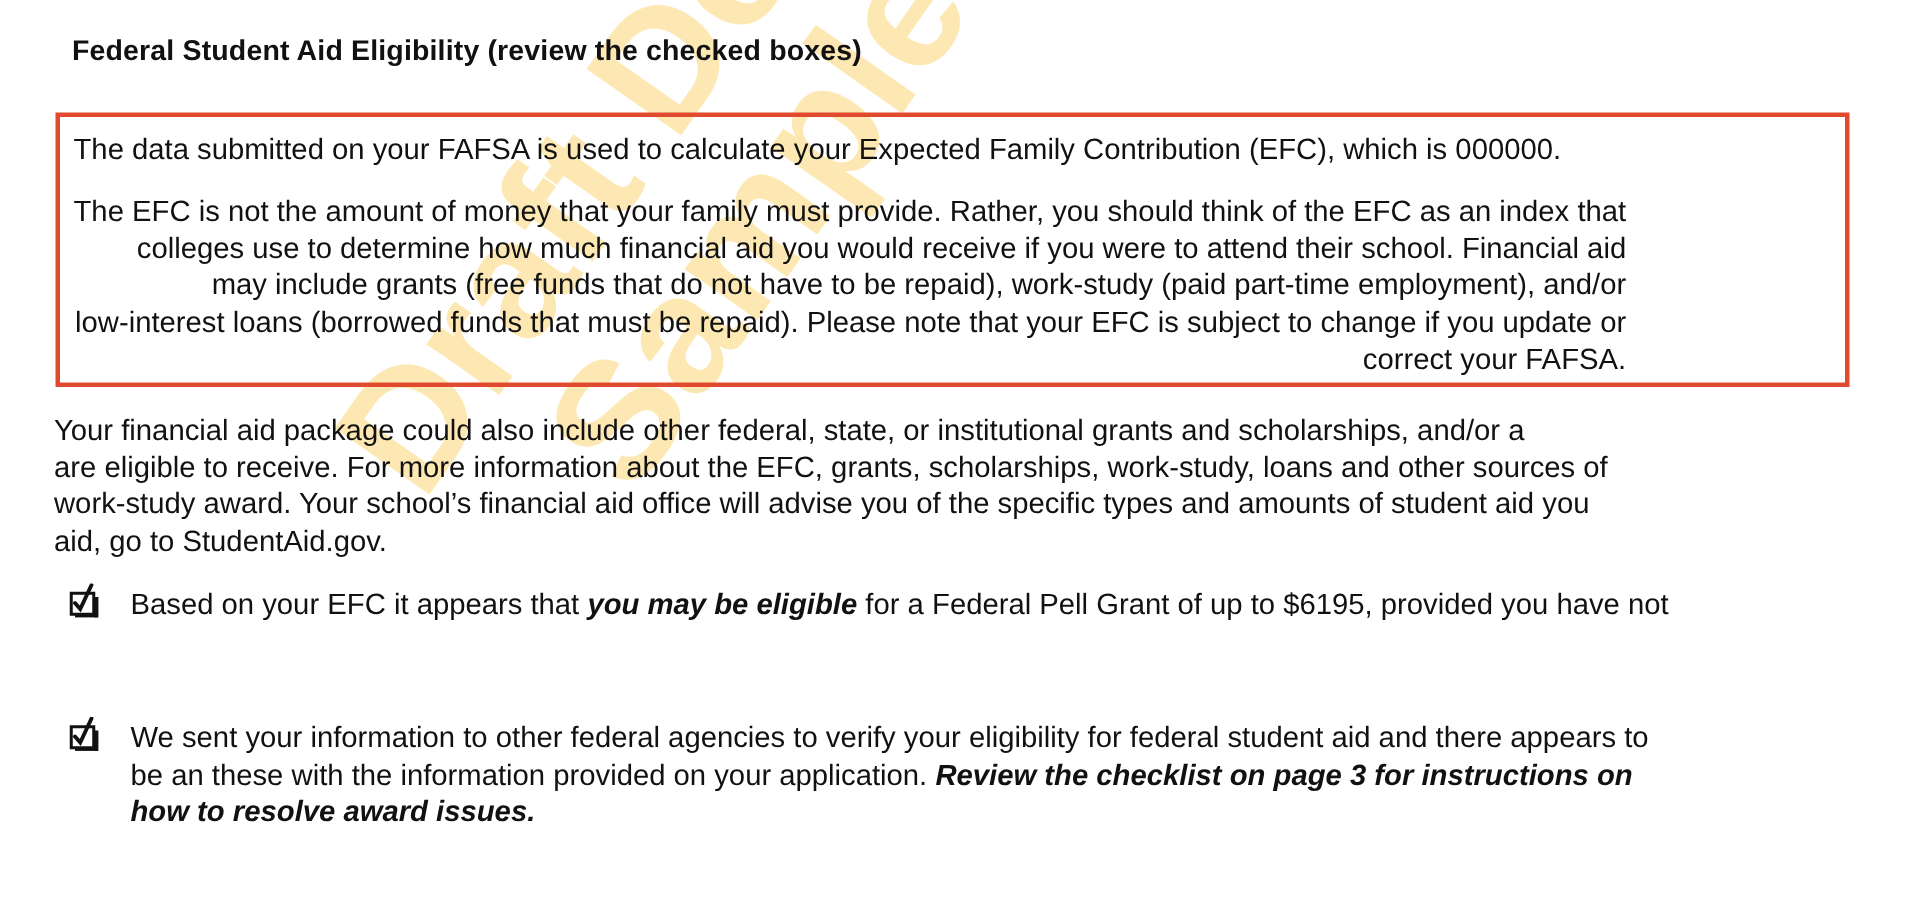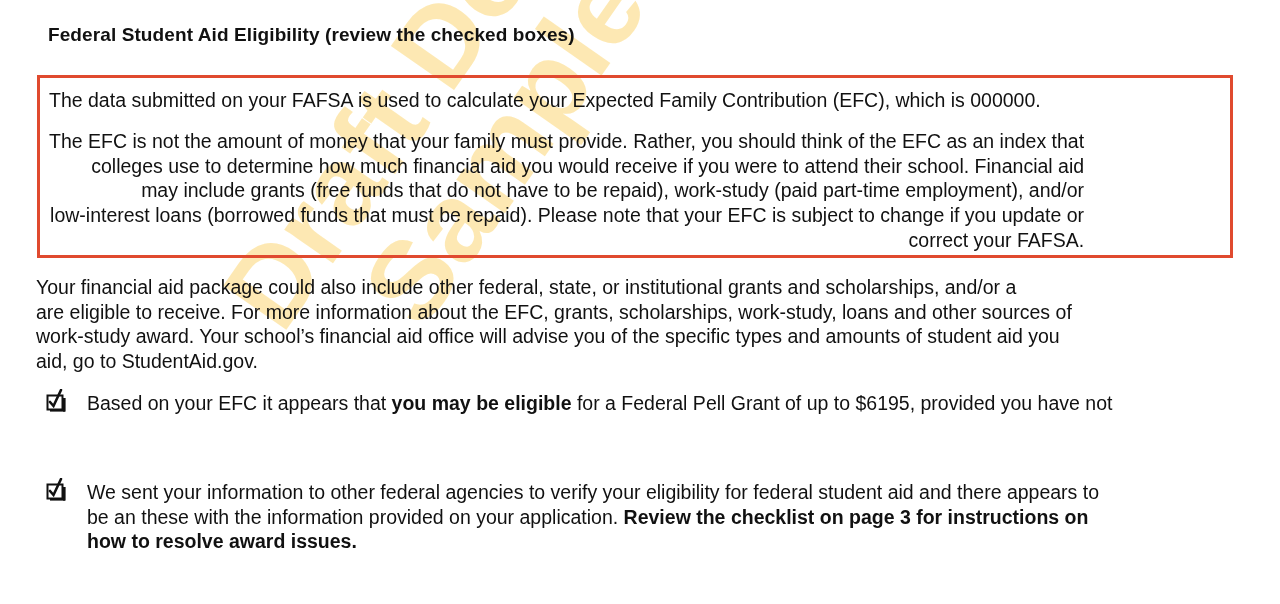--- a/index.html
+++ b/index.html
@@ -90,21 +90,21 @@
     .check-text {
       position: absolute;
       left: 41px;
       top: 2px;
       font-family: "Liberation Sans", sans-serif;
       font-size: 19.5px;
       line-height: 24.7px;
       white-space: nowrap;
       color: #111;
     }
-    .b { font-weight: bold; }
+    .b { font-weight: bold; font-style: italic; }
     .line { display: block; }
   </style>
 </head>
 <body>
 
 <div class="watermark-layer">
   <div class="wm wm-1">Draft Document</div>
   <div class="wm wm-2">Sample</div>
 </div>
 

